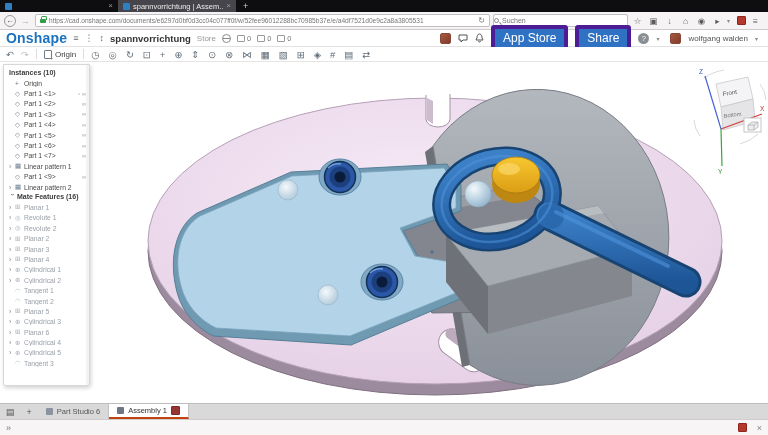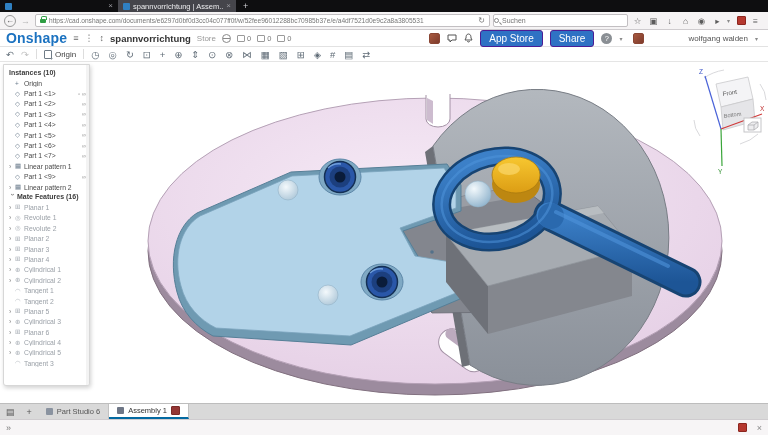--- a/index.html
+++ b/index.html
@@ -38,23 +38,23 @@
   .oslogo { color:#1b72c0; font-weight:bold; font-size:14px; letter-spacing:0.2px; }
   .osic { color:#666; font-size:9px; }
   .doctitle { color:#333; font-weight:bold; font-size:9.5px; }
   .wsname { color:#999; font-size:8px; }
   .globe { width:9px; height:9px; border:1px solid #8a8a8a; border-radius:50%; position:relative; }
   .globe::after { content:""; position:absolute; left:0; right:0; top:3px; height:1px; background:#8a8a8a; }
   .cnt { display:flex; align-items:center; gap:2px; color:#777; font-size:7.5px; }
   .cntic { width:8px; height:7px; border:1px solid #9a9a9a; border-radius:1px; }
   .os-right { margin-left:auto; display:flex; align-items:center; gap:7px; }
   .avatar { width:11px; height:11px; border-radius:2px; background:linear-gradient(135deg,#a85a40,#7e3b2c); border:1px solid #8a4634; }
-  .bluebtn { background:#2f72c4; color:#fff; font-size:10px; padding:2px 8px; border-radius:3px; border:1px solid #4c1d95; }
+  .bluebtn { background:#2f72c4; color:#fff; font-size:12px; padding:2px 8px; border-radius:3px; border:4px solid #4c1d95; }
   .helpc { width:11px; height:11px; background:#8a8f94; color:#fff; border-radius:50%; font-size:7.5px; text-align:center; line-height:11px; }
-  .uname { color:#555; font-size:8px;margin-left:37px; }
+  .uname { color:#555; font-size:8px; }
 
   
   .asmbar { position:absolute; top:47px; left:0; right:0; height:15px; background:#fff; border-bottom:1px solid #e5e5e5; display:flex; align-items:center; padding:0 6px; gap:7px; }
   .tico { color:#5f6b76; font-size:9.5px; }
   .tico.dis { color:#c0c0c0; }
   .vsep { width:1px; height:10px; background:#ddd; }
   .insertbtn { display:flex; align-items:center; gap:3px; color:#444; font-size:8px; }
   .insertic { width:8px; height:9px; border:1px solid #6f7b86; border-radius:1px; position:relative; }
   .insertic::after { content:"+"; position:absolute; right:-2px; bottom:-3px; font-size:6px; color:#6f7b86; }
   .tools { display:flex; align-items:center; gap:9px; }
@@ -72,21 +72,21 @@
   .prow .lk { color:#9a9a9a; font-size:6px; padding-right:3px; flex:0 0 auto; }
   .mates .prow { color:#9ba1a8; }
   .mates .prow .gic { color:#aab0b7; }
   .expv { display:inline-block; transform:rotate(90deg); color:#888; font-size:7px; width:6px; }
   .scrolltrack { position:absolute; top:0; right:0; width:3px; height:100%; background:#f3f3f3; }
 
   
   .dtabs { position:absolute; top:403px; left:0; right:0; height:16px; background:#d9d9d9; border-top:1px solid #bdbdbd; display:flex; align-items:stretch; font-size:7.5px; }
   .dtabs .lic { display:flex; align-items:center; padding:0 6px; color:#555; font-size:9px; }
   .dtab { display:flex; align-items:center; gap:4px; padding:0 8px; border-right:1px solid #c2c2c2; color:#555; }
-  .dtab.active { background:#fff; border-bottom:2px solid #0369a1; color:#333; }
+  .dtab.active { background:#fff; border-bottom:2px solid #c2410c; color:#333; }
   .cubeic { width:7px; height:7px; background:#8a93a0; border-radius:1px; }
   .asmic { width:7px; height:7px; background:#6e7686; border-radius:1px; }
   .miniavatar { width:9px; height:9px; background:#943634; border:1px solid #7a2a28; border-radius:1px; }
 
   
   .statusbar { position:absolute; top:419px; left:0; right:0; height:16px; background:#f7f5f6; border-top:1px solid #cfcccf; display:flex; align-items:center; padding:0 6px; }
   .chev { color:#777; font-size:9px; }
   .sb-right { margin-left:auto; display:flex; align-items:center; gap:10px; }
   .sbx { color:#8a8a8a; font-size:9px; }
 </style>

